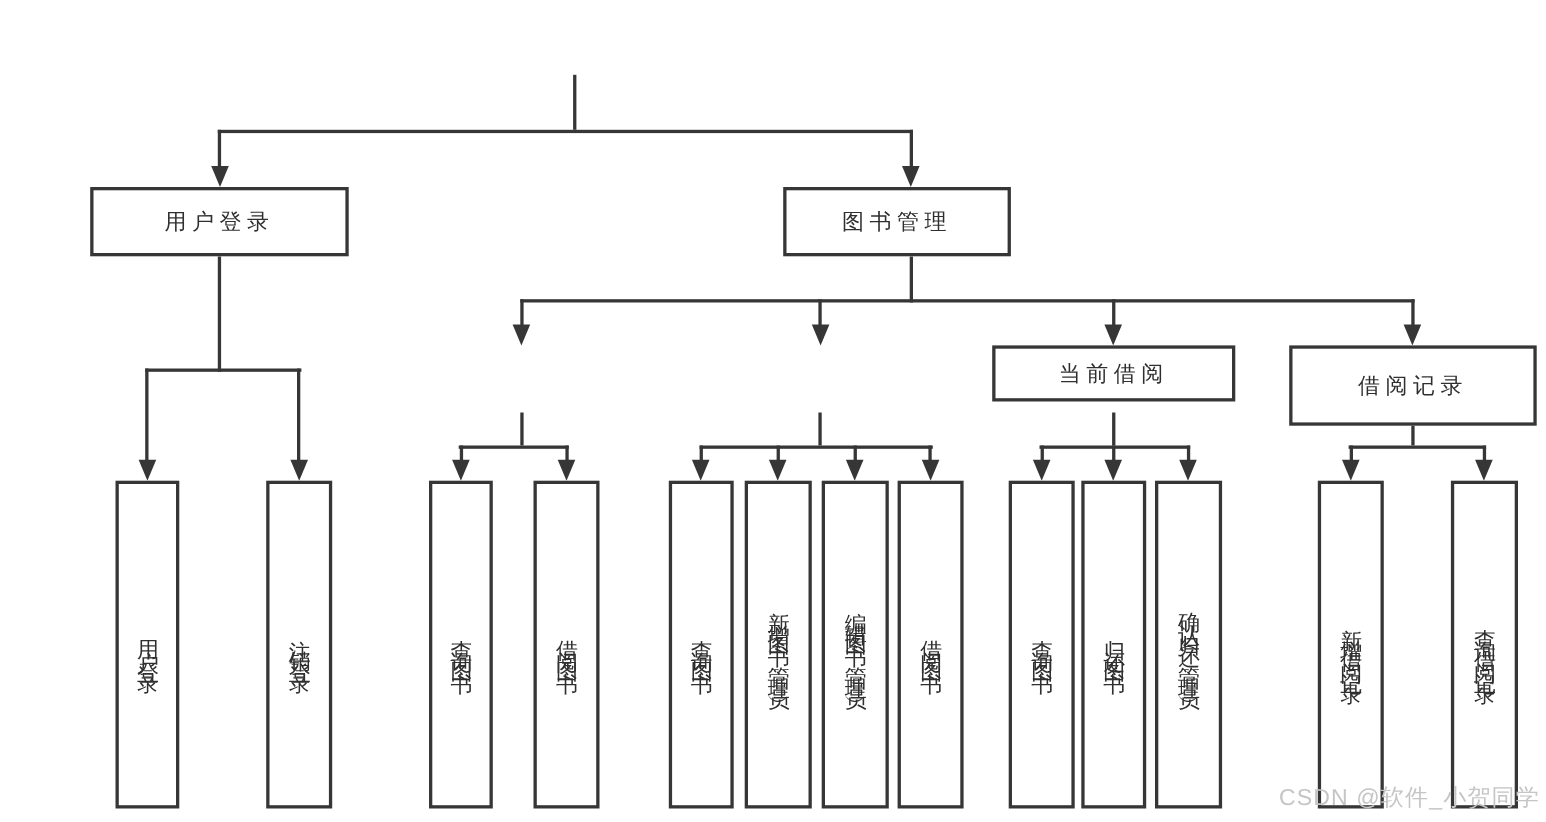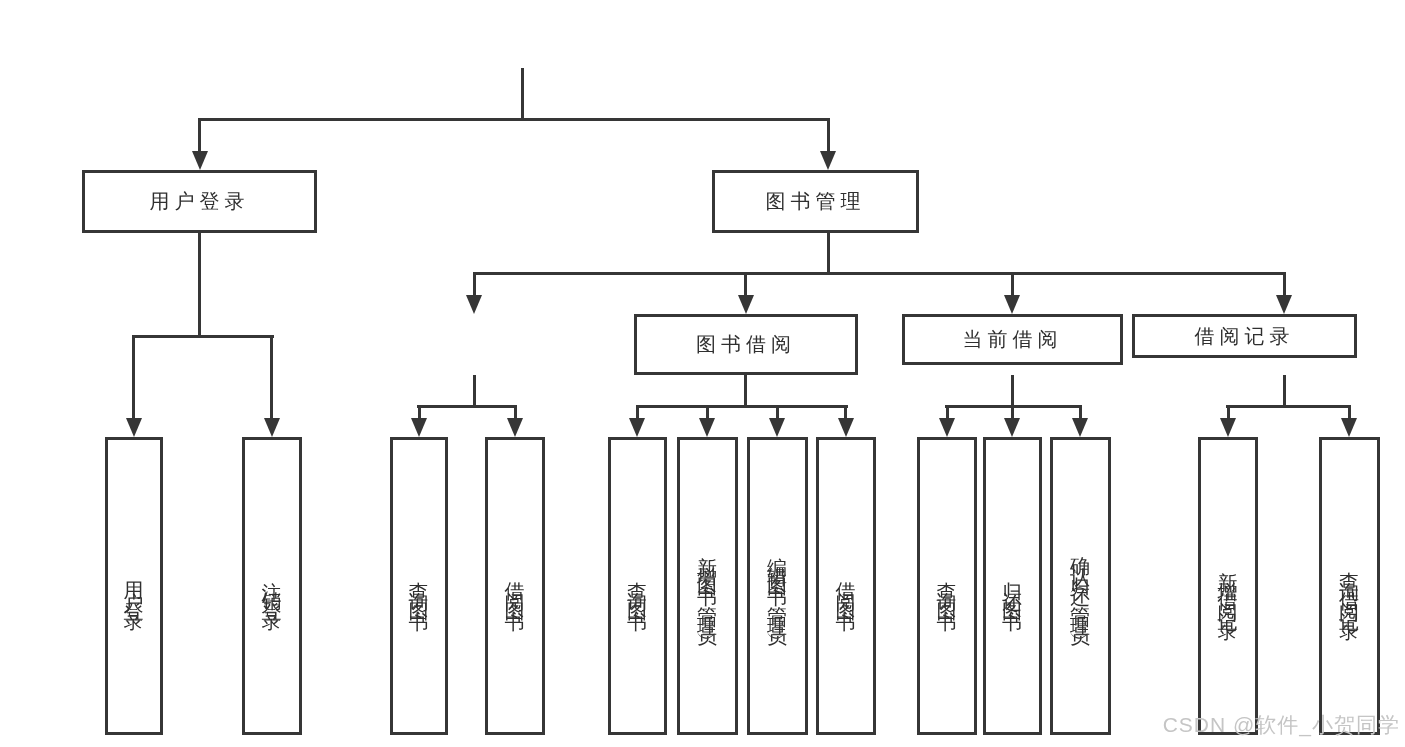--- a/index.html
+++ b/index.html
@@ -68,29 +68,26 @@
 
   <div class="box" style="left:82px; top:170px; width:235px; height:63px;">
     <span>用户登录</span>
   </div>
 
   <div class="box" style="left:712px; top:170px; width:207px; height:63px;">
     <span>图书管理</span>
   </div>
 
 
-  <div class="box" style="left:634px; top:314px; width:224px; height:61px;">
-    <span>图书借阅</span>
-  </div>
 
   <div class="box" style="left:902px; top:314px; width:221px; height:51px;">
     <span>当前借阅</span>
   </div>
 
-  <div class="box" style="left:1132px; top:314px; width:225px; height:44px;">
+  <div class="box" style="left:1172px; top:314px; width:225px; height:73px;">
     <span>借阅记录</span>
   </div>
 
   <div class="box leaf" style="left:105px; top:437px; width:58px; height:298px;">
     <span>用户登录</span>
   </div>
   <div class="box leaf" style="left:242px; top:437px; width:60px; height:298px;">
     <span>注销登录</span>
   </div>
 

